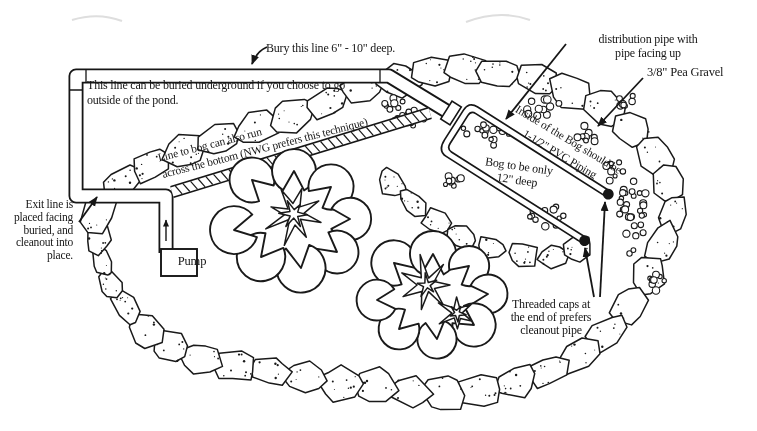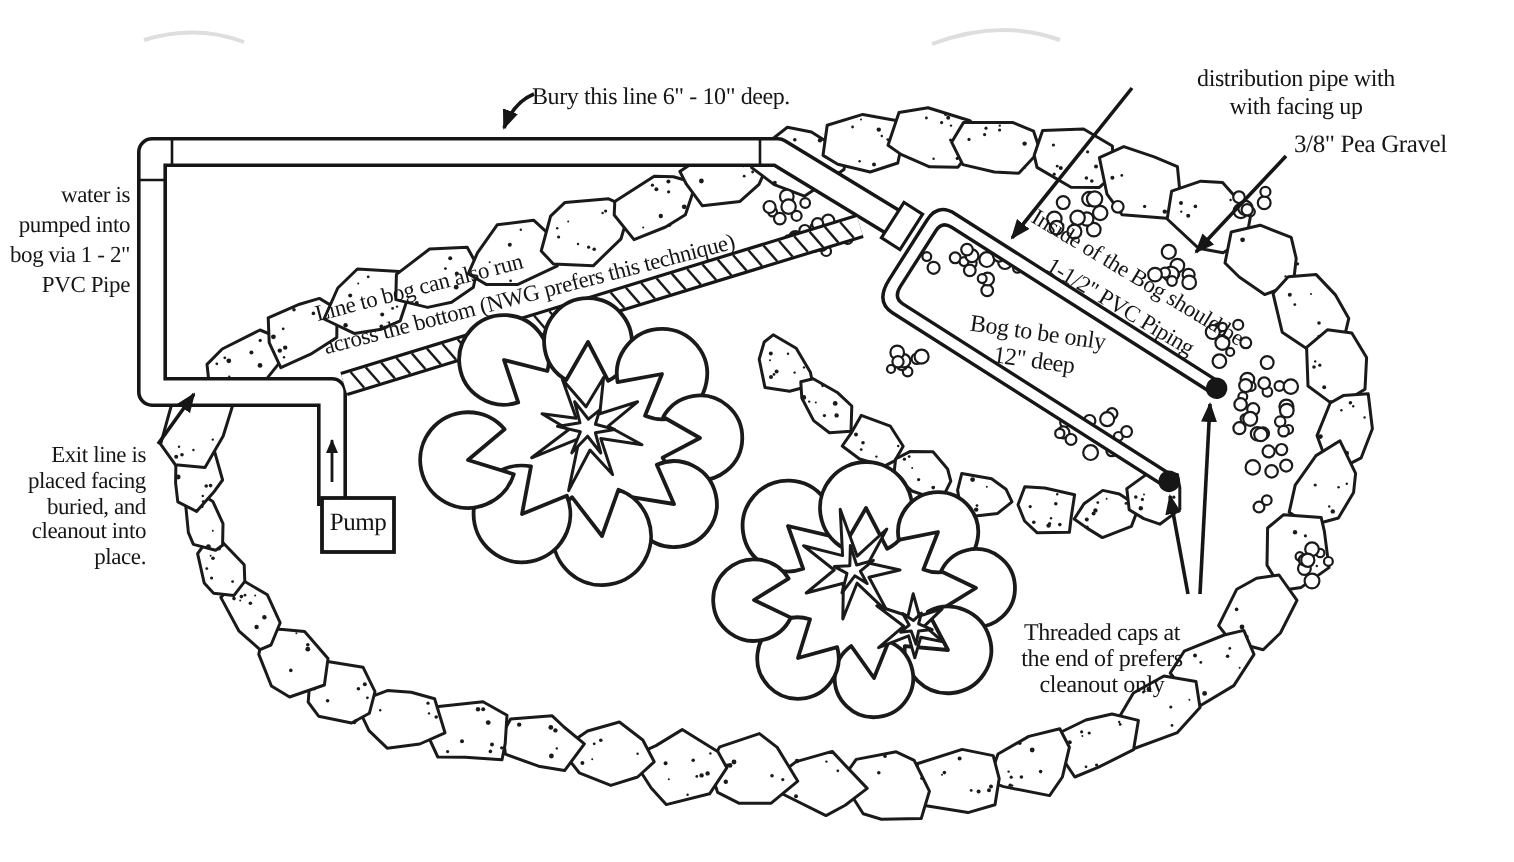--- a/index.html
+++ b/index.html
@@ -21,28 +21,28 @@
   .cap{fill:#161616;}
   .arrow{fill:none;stroke:#161616;stroke-width:1.8;marker-end:url(#ah);}
   .arrow2{fill:none;stroke:#161616;stroke-width:1.4;marker-end:url(#ah2);}
   .joint{stroke:#161616;stroke-width:1.3;}
   .pencil{fill:none;stroke:#dedede;stroke-width:2;}
   .lbl{position:absolute;font-family:"Liberation Serif","DejaVu Serif",serif;color:#161616;
        font-size:12px;line-height:14px;letter-spacing:-0.2px;white-space:nowrap;}
   #lbl-bury{left:266px;top:41px;}
   #lbl-buried{left:87px;top:78px;line-height:15px;}
   #lbl-water{left:0;top:91px;width:65px;text-align:right;font-size:11.5px;line-height:15px;}
-  #lbl-exit{left:0;top:222px;width:73px;text-align:right;font-size:11.5px;line-height:12.8px;}
+  #lbl-exit{left:0;top:198px;width:73px;text-align:right;font-size:11.5px;line-height:12.8px;}
   #lbl-linetobog{left:156px;top:150px;transform:rotate(-14.5deg);transform-origin:0 0;font-size:11.5px;line-height:16.5px;}
   #lbl-dist{left:567px;top:32px;width:162px;text-align:center;}
   #lbl-pea{left:647px;top:65px;font-size:12.5px;}
   #lbl-inside{left:564px;top:147px;transform:translate(-50%,-50%) rotate(31deg);text-align:center;font-size:11.5px;line-height:17px;}
   #lbl-depth{left:518px;top:173px;transform:translate(-50%,-50%) rotate(8deg);text-align:center;line-height:14px;}
-  #lbl-caps{left:551px;top:330px;transform:translate(-50%,-50%);text-align:center;line-height:13.2px;}
-  #lbl-pump{left:161px;top:254px;width:36px;text-align:center;font-size:12.5px;}
+  #lbl-caps{left:551px;top:318px;transform:translate(-50%,-50%);text-align:center;line-height:13.2px;}
+  #lbl-pump{left:174px;top:254px;width:36px;text-align:center;font-size:12.5px;}
 </style>
 </head>
 <body>
 
 <div class="stage">
   <svg width="757" height="431" viewBox="0 0 757 431">
     <defs>
       <marker id="ah" markerUnits="userSpaceOnUse" markerWidth="11" markerHeight="9" refX="9" refY="4" orient="auto">
         <path d="M0,0 L10,4 L0,8 Z" fill="#161616"></path>
       </marker>
@@ -660,58 +660,56 @@
       <path class="arrow" d="M566,44 L506,119"></path>
       <path class="arrow" d="M643,78 L598,126"></path>
       <path class="arrow" d="M594,297 L585,248"></path>
       <path class="arrow" d="M600,297 L605,202"></path>
       <path class="arrow2" d="M166,241 L166,220"></path>
     </g>
   </svg>
 
   <div class="lbl" id="lbl-bury">Bury this line 6" - 10" deep.</div>
 
-
-  <div class="lbl" id="lbl-water">
-    <div>water is</div>
-    <div>pumped into</div>
-    <div>bog via 1 - 2"</div>
-    <div>PVC Pipe</div>
+  <div class="lbl" id="lbl-buried">
+    <div>This line can be buried underground if you choose to go</div>
+    <div>outside of the pond.</div>
   </div>
+
 
   <div class="lbl" id="lbl-exit">
     <div>Exit line is</div>
     <div>placed facing</div>
     <div>buried, and</div>
     <div>cleanout into</div>
     <div>place.</div>
   </div>
 
   <div class="lbl" id="lbl-linetobog">
     <div>Line to bog can also run</div>
     <div>across the bottom (NWG prefers this technique)</div>
   </div>
 
   <div class="lbl" id="lbl-dist">
     <div>distribution pipe with</div>
-    <div>with facing up</div>
+    <div>pipe facing up</div>
   </div>
 
   <div class="lbl" id="lbl-pea">3/8" Pea Gravel</div>
 
   <div class="lbl" id="lbl-inside">
     <div>Inside of the Bog should be</div>
     <div>1-1/2" PVC Piping</div>
   </div>
 
   <div class="lbl" id="lbl-depth">
     <div>Bog to be only</div>
     <div>12" deep</div>
   </div>
 
   <div class="lbl" id="lbl-caps">
     <div>Threaded caps at</div>
     <div>the end of prefers</div>
-    <div>cleanout only</div>
+    <div>cleanout pipe</div>
   </div>
 
   <div class="lbl" id="lbl-pump">Pump</div>
 </div>
 
 </body></html>

